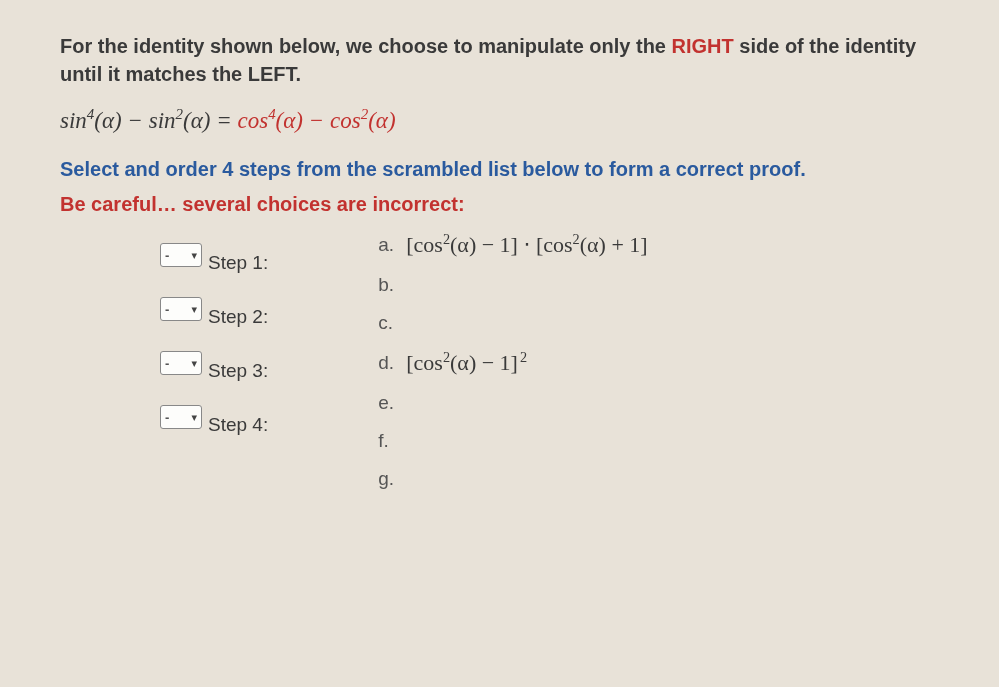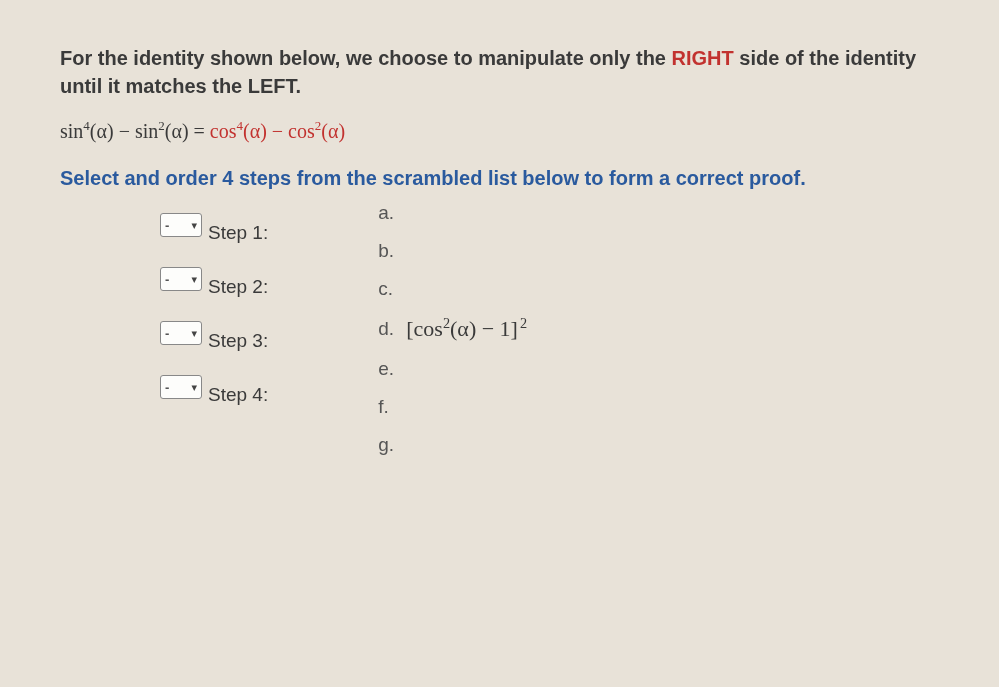--- a/index.html
+++ b/index.html
@@ -5,36 +5,37 @@
   body {
     margin: 0;
     padding: 0;
     background: #e8e2d8;
     font-family: Arial, Helvetica, sans-serif;
     width: 999px;
     height: 687px;
     box-sizing: border-box;
   }
   .container {
-    padding: 44px 50px 30px 60px;
+    padding: 32px 50px 30px 60px;
   }
   .intro {
     color: #3a3a3a;
     font-size: 20px;
     font-weight: 600;
     line-height: 1.4;
     margin-bottom: 20px;
   }
   .right-word { color: #c2322f; }
   .left-word { color: #3a3a3a; }
   .identity {
     font-family: "Times New Roman", serif;
-    font-size: 20px;
+    font-size: 23px;
     color: #3a3a3a;
     margin: 18px 0 24px 0;
+    font-style: italic;
   }
   .identity .rhs { color: #c2322f; }
   .select-order {
     color: #2a5a9e;
     font-weight: 600;
     font-size: 20px;
     margin-bottom: 12px;
   }
   .be-careful {
     color: #c2322f;
@@ -110,20 +111,21 @@
     <span>For the identity shown below, we choose to manipulate only the </span><span class="right-word">RIGHT</span><span> side of the identity until it matches the </span><span class="left-word">LEFT</span><span>.</span>
   </div>
 
   <div class="identity">
     <span>
       <span>sin</span><sup>4</sup><span>(α) − sin</span><sup>2</sup><span>(α) =</span>
     </span><span class="rhs"><span>cos</span><sup>4</sup><span>(α) − cos</span><sup>2</sup><span>(α)</span></span>
   </div>
 
   <div class="select-order">Select and order 4 steps from the scrambled list below to form a correct proof.</div>
+  <div class="be-careful">Be careful… several choices are incorrect:</div>
 
   <div class="content-row">
 
     <div class="steps-col">
       <div class="step-row">
         <div class="dropdown">
           <span class="dash">-</span>
           <span class="chev">▾</span>
         </div>
         <span class="step-label">Step 1:</span>
@@ -147,20 +149,21 @@
           <span class="dash">-</span>
           <span class="chev">▾</span>
         </div>
         <span class="step-label">Step 4:</span>
       </div>
     </div>
 
     <div class="choices-col">
       <div class="choice">
         <span class="lab">a.</span>
+        <span><span>[cos</span><sup>2</sup><span>(α) − 1] ⋅ [cos</span><sup>2</sup><span>(α) + 1]</span></span>
       </div>
       <div class="choice">
         <span class="lab">b.</span>
       </div>
       <div class="choice">
         <span class="lab">c.</span>
       </div>
       <div class="choice">
         <span class="lab">d.</span>
         <span><span>[cos</span><sup>2</sup><span>(α) − 1]</span><sup style="margin-left:2px">2</sup></span>

